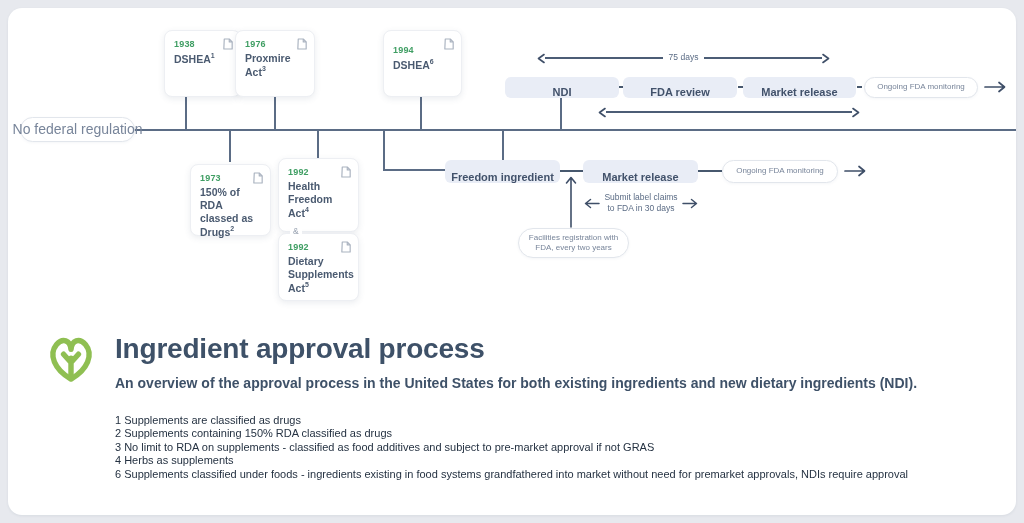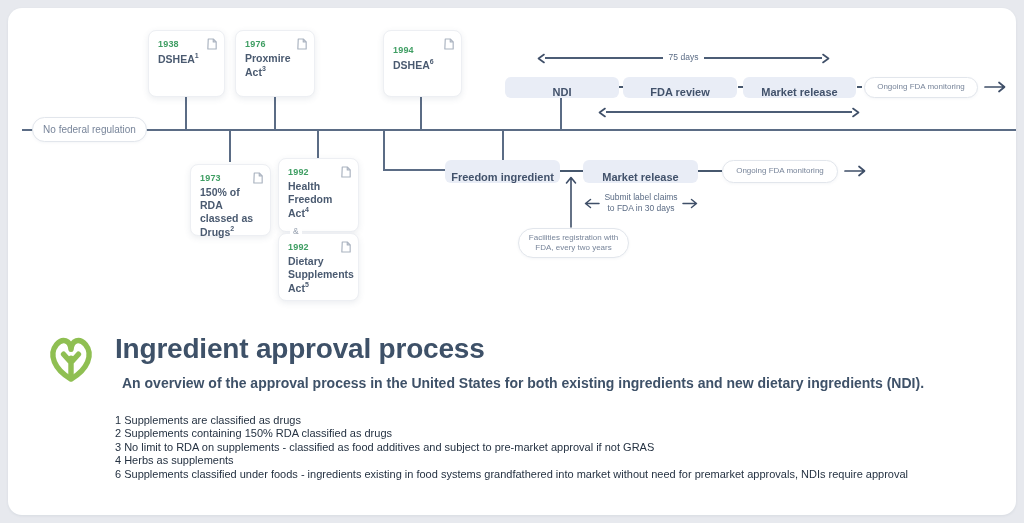--- a/index.html
+++ b/index.html
@@ -47,45 +47,45 @@
   .arrow{position:absolute;}
   
   .darrow{position:absolute;display:flex;align-items:center;}
   .darrow .ln{flex:1;height:1.5px;background:#4c5d76;}
   .darrow .lbl{font-size:8.5px;color:#5b6c85;white-space:nowrap;padding:0 6px;text-align:center;line-height:1.3;}
   .darrow.noln{justify-content:center;}
   .darrow.noln .lbl{padding:0 4px;text-align:center;}
   
   .logo{position:absolute;left:42px;top:331px;}
   .title{position:absolute;left:115px;top:333px;font-size:28px;font-weight:700;color:#3e5168;letter-spacing:-.2px;}
-  .subtitle{position:absolute;left:115px;top:375px;font-size:14px;font-weight:700;color:#3e5168;margin-left:7px;}
+  .subtitle{position:absolute;left:115px;top:375px;font-size:14px;font-weight:700;color:#3e5168;}
   .footnotes{position:absolute;left:115px;top:414px;font-size:11px;color:#25324200;color:#253242;line-height:13.4px;}
 </style>
 </head>
 <body>
 
 <div class="board"></div>
 
 <div class="hline" style="left:22px;top:129px;width:994px;"></div>
 
 <div class="vline" style="left:185px;top:96px;height:34px;"></div>
 <div class="vline" style="left:274px;top:96px;height:34px;"></div>
 <div class="vline" style="left:420px;top:96px;height:34px;"></div>
 <div class="vline" style="left:229px;top:131px;height:31px;"></div>
 <div class="vline" style="left:317px;top:131px;height:28px;"></div>
 <div class="vline" style="left:560px;top:98px;height:32px;"></div>
 <div class="vline" style="left:502px;top:131px;height:30px;"></div>
 <div class="vline" style="left:383px;top:131px;height:40px;"></div>
 <div class="hline" style="left:383px;top:169px;width:62px;"></div>
 
-<div class="wpill" style="left:32px;top:117px;width:115px;height:25px;font-size:10px;">
+<div class="wpill" style="left:20px;top:117px;width:115px;height:25px;font-size:14px;">
   <div>No federal regulation</div>
 </div>
 
-<div class="card" style="left:148px;top:30px;width:77px;height:67px;">
+<div class="card" style="left:164px;top:30px;width:77px;height:67px;">
   <span class="year">1938</span>
   <span class="ctitle"><span>DSHEA</span><sup>1</sup></span>
   <svg class="doc" width="10" height="12" viewBox="0 0 12 14">
       <path d="M1.5 1h6l3.5 3.5V13h-10z" fill="none" stroke="#aab3c0" stroke-width="1.4" stroke-linejoin="round"></path>
       <path d="M7.5 1v3.5H11" fill="none" stroke="#aab3c0" stroke-width="1.4" stroke-linejoin="round"></path>
     </svg>
 </div>
 
 <div class="card" style="left:235px;top:30px;width:80px;height:67px;">
   <span class="year">1976</span>

